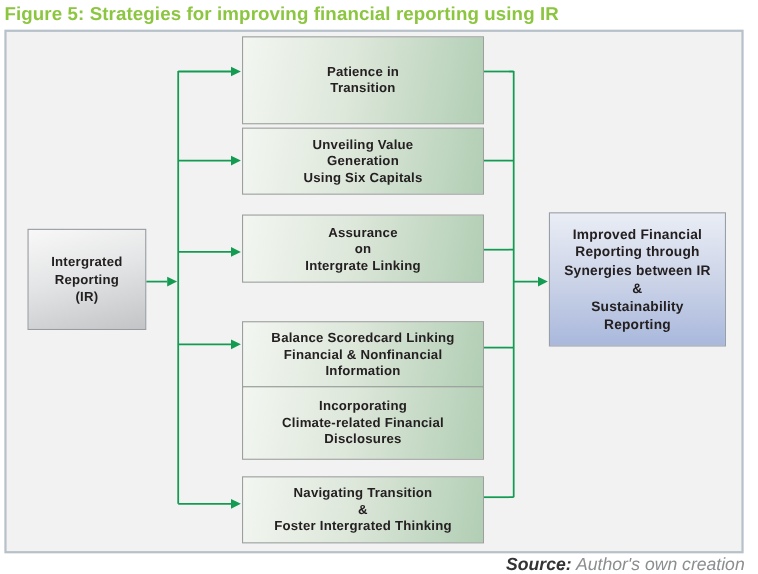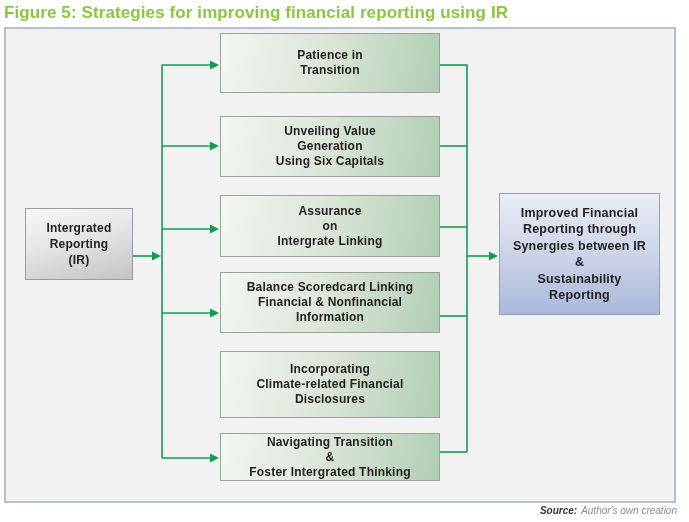--- a/index.html
+++ b/index.html
@@ -13,47 +13,47 @@
     position:absolute;left:4px;top:27px;width:672px;height:476px;
     box-sizing:border-box;background:#f2f2f3;border:2px solid #b7c1c9;
   }
   .box{
     position:absolute;box-sizing:border-box;
     display:flex;align-items:center;justify-content:center;
     text-align:center;white-space:pre-line;
     font-weight:bold;color:#242021;letter-spacing:.2px;
   }
   .root{
-    left:25px;top:208px;width:108px;height:72px;
+    left:25px;top:208px;width:108px;height:92px;
     border:1.5px solid #979ca1;
     background:linear-gradient(165deg,#f8f8f8 0%,#e4e5e6 45%,#c2c4c6 100%);
     font-size:12px;line-height:16px;
   }
   .strat{
     left:220px;width:220px;
     border:1.3px solid #9aa09c;
     background:linear-gradient(100deg,#f3f6f1 0%,#dde7da 45%,#b1ceb4 100%);
     font-size:12px;line-height:15px;
   }
-  .s1{top:33px;height:60px;}
+  .s1{top:33px;height:80px;}
   .s2{top:116px;height:61px;}
   .s3{top:195px;height:62px;}
-  .s4{top:272px;height:61px;}
+  .s4{top:292px;height:61px;}
   .s5{top:351px;height:67px;text-align:center;}
-  .s6{top:433px;height:48px;}
+  .s6{top:433px;height:61px;}
   .outcome{
     left:499px;top:193px;width:161px;height:122px;
     border:1.5px solid #989fa8;
     background:linear-gradient(180deg,#eaedf5 0%,#ccd4e8 50%,#a9b8dc 100%);
     font-size:12.5px;line-height:16.5px;
   }
   .connectors{position:absolute;left:0;top:0;}
   .source-line{
     position:absolute;top:505px;right:12px;
-    font-size:10px;font-style:italic;color:#8b8d8f;
+    font-size:16px;font-style:italic;color:#8b8d8f;
   }
   .source-line .src-label{font-weight:bold;color:#343435;margin-right:4px;}
 </style>
 </head>
 <body>
 
 <div class="fig-title">Figure 5: Strategies for improving financial reporting using IR</div>
 
 <div class="frame"></div>
 

